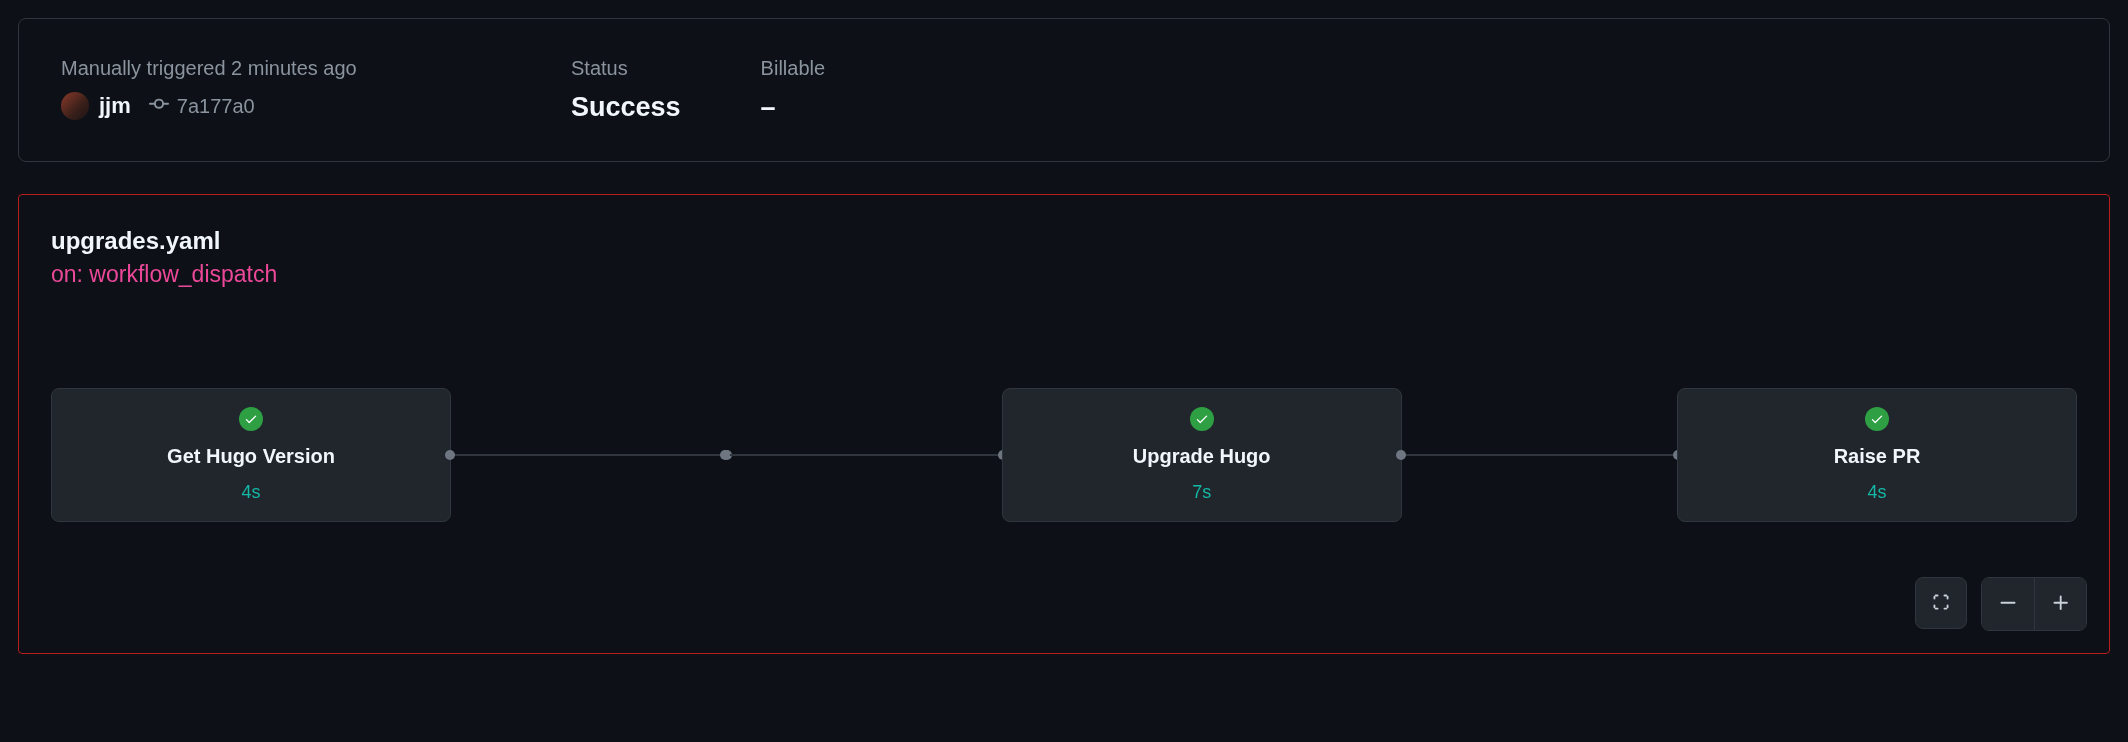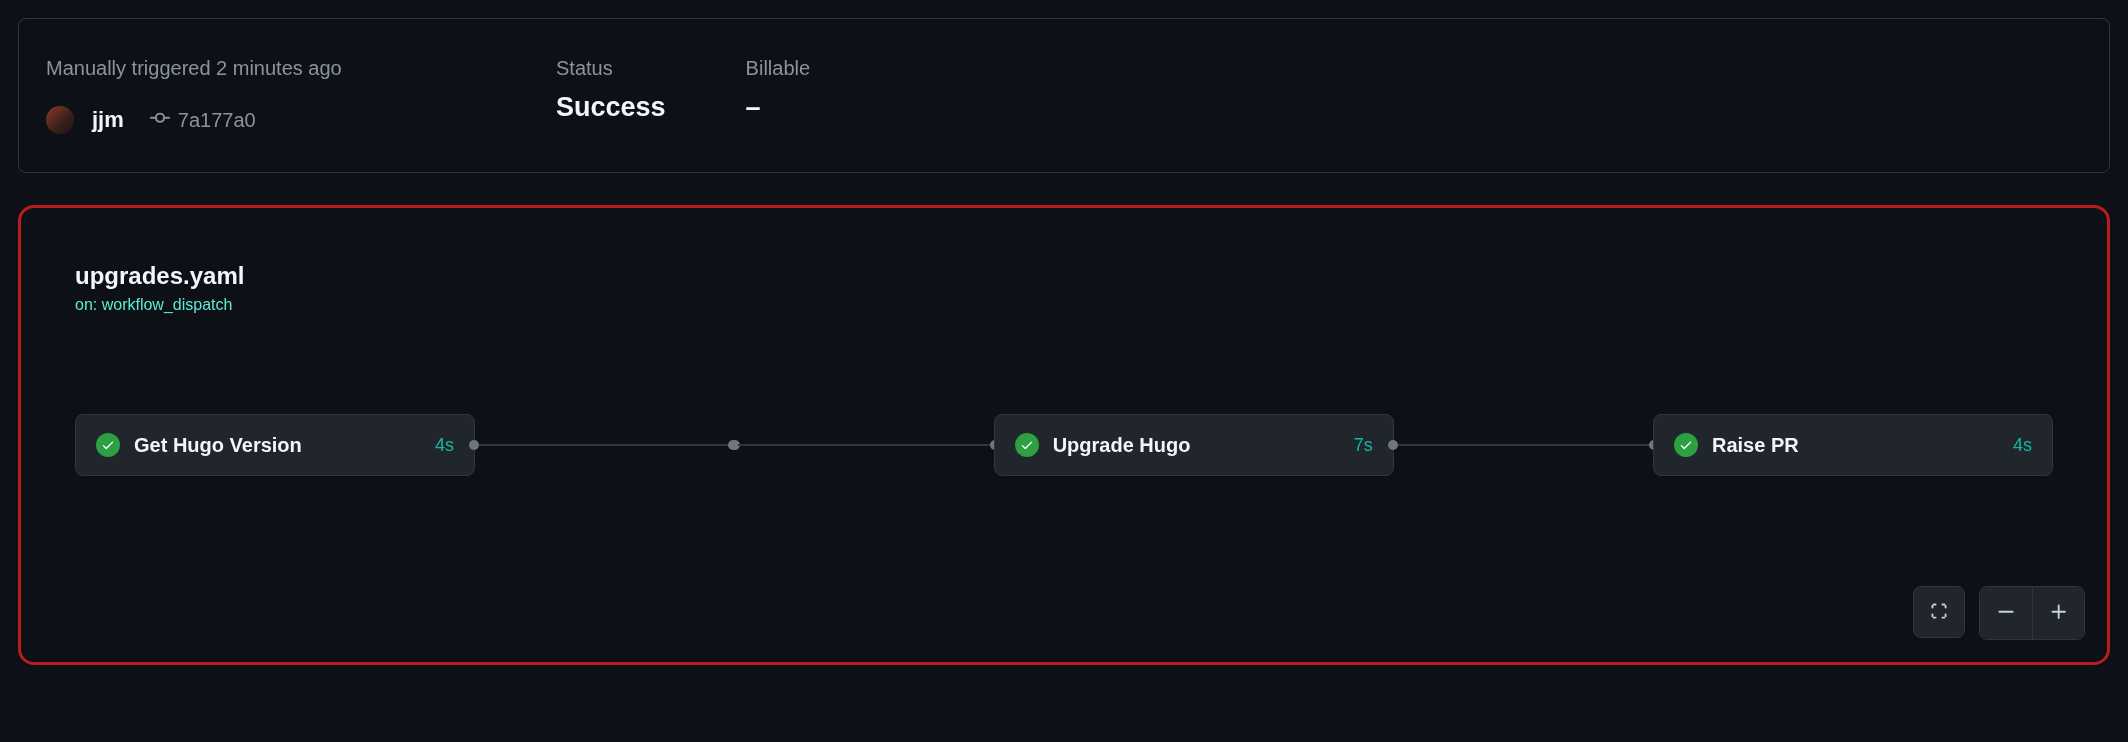--- a/index.html
+++ b/index.html
@@ -11,21 +11,21 @@
     body {
       background-color: #0d1117;
       font-family: -apple-system, BlinkMacSystemFont, "Segoe UI", Helvetica, Arial, sans-serif;
       padding: 18px;
       color: #c9d1d9;
     }
 
     .summary-card {
       border: 1px solid #30363d;
       border-radius: 8px;
-      padding: 38px 27px;
+      padding: 38px 42px;
       display: flex;
       gap: 80px;
       margin-bottom: 32px;
     }
 
     .summary-col {
       display: flex;
       flex-direction: column;
       gap: 12px;
     }
@@ -38,22 +38,21 @@
 
     .summary-value {
       color: #f0f6fc;
       font-size: 27px;
       font-weight: 600;
     }
 
     .trigger-row {
       display: flex;
       align-items: center;
-      gap: 18px;
-      margin-top: 14px;
+      gap: 10px;
     }
 
     .avatar {
       width: 28px;
       height: 28px;
       border-radius: 50%;
       background: linear-gradient(135deg, #8b3a2a 0%, #3a1f1a 60%, #1a1414 100%);
     }
 
     .username {
@@ -65,56 +64,57 @@
     .commit-sha {
       display: flex;
       align-items: center;
       gap: 8px;
       color: #8b949e;
       font-size: 20px;
       margin-left: 8px;
     }
 
     .workflow-card {
-      border: 3px solid #b91c1c;
-      border-radius: 16px;
-      padding: 54px;
+      border: 1px solid #b91c1c;
+      border-radius: 4px;
+      padding: 32px;
       position: relative;
       min-height: 460px;
     }
 
     .workflow-title {
       color: #f0f6fc;
       font-size: 24px;
       font-weight: 600;
       margin-bottom: 6px;
     }
 
     .workflow-subtitle {
-      color: #5eead4;
-      font-size: 16px;
+      color: #ec4899;
+      font-size: 23px;
     }
 
     .jobs-graph {
       display: flex;
       align-items: center;
       margin-top: 100px;
     }
 
     .job-node {
       background-color: #21262d;
       border: 1px solid #30363d;
       border-radius: 8px;
       padding: 18px 20px;
       display: flex;
       align-items: center;
       gap: 14px;
       width: 400px;
       position: relative;
       cursor: pointer;
+      flex-direction: column;
     }
 
     .success-icon {
       width: 24px;
       height: 24px;
       border-radius: 50%;
       background-color: #2ea043;
       display: flex;
       align-items: center;
       justify-content: center;

